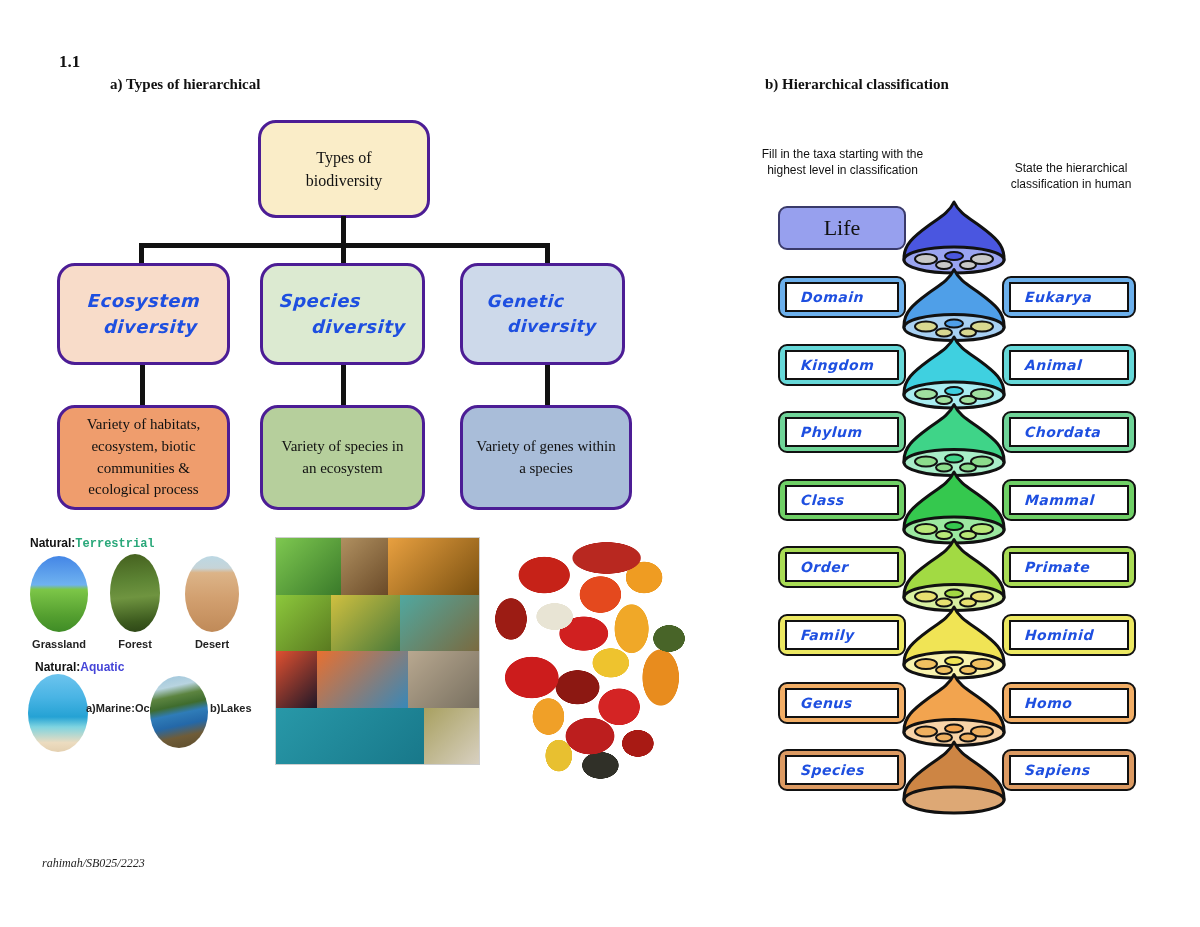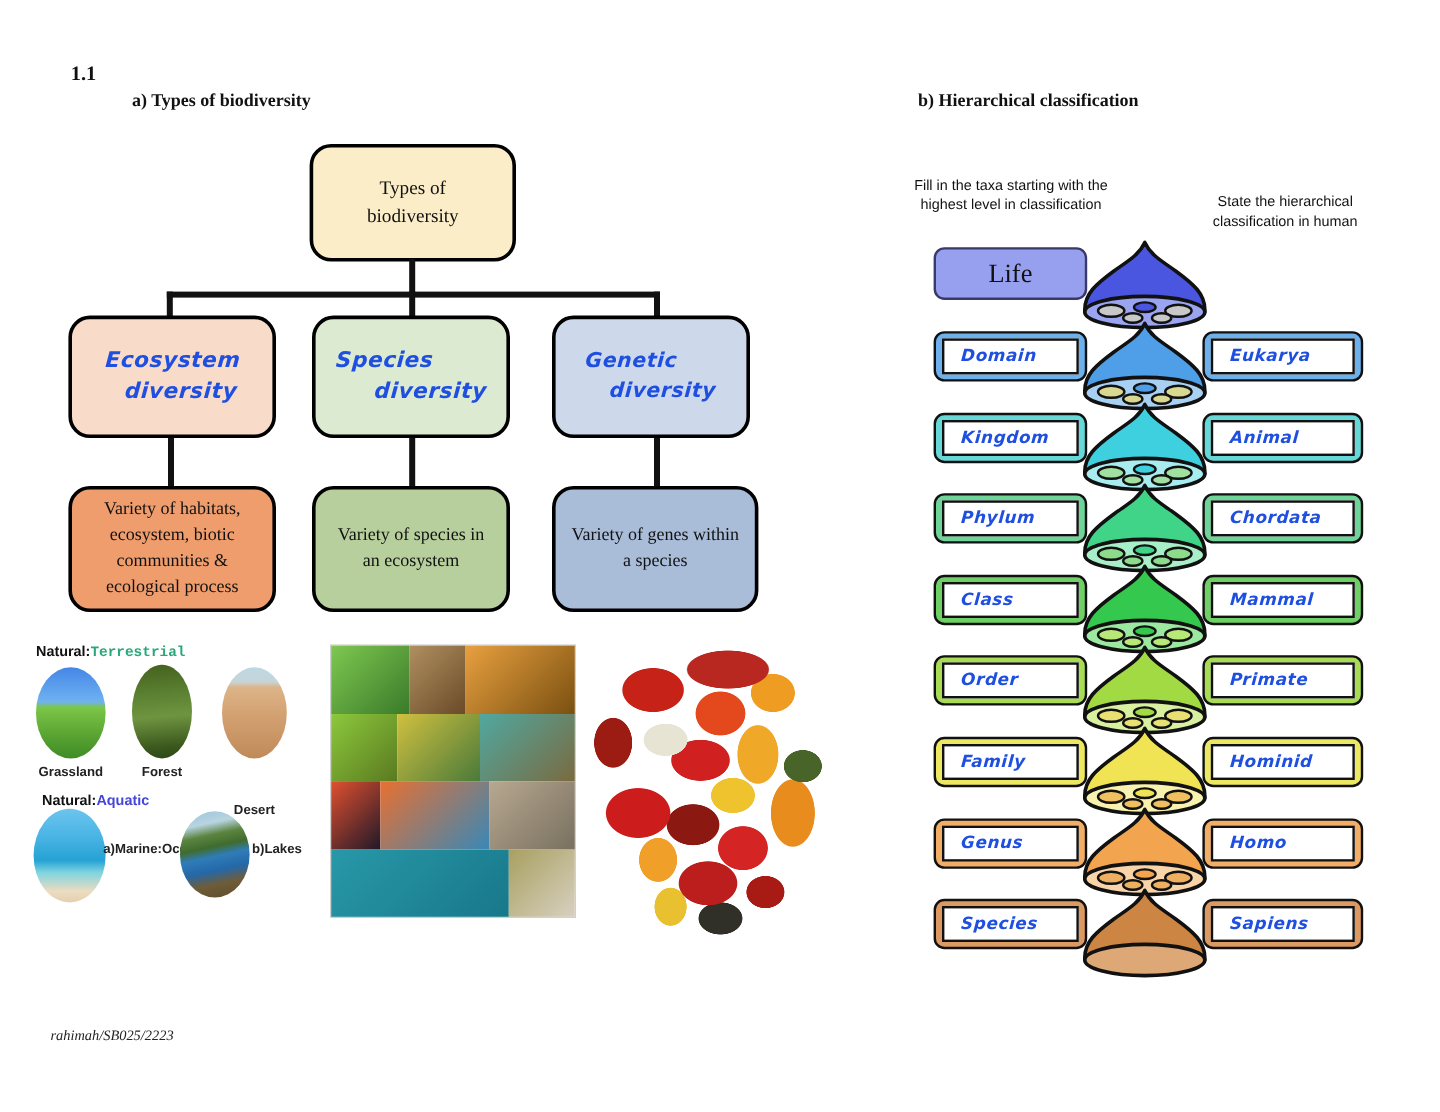--- a/index.html
+++ b/index.html
@@ -4,21 +4,21 @@
 <style>
   html,body{margin:0;padding:0;background:#fff;}
   #page{position:relative;width:1200px;height:927px;background:#fff;overflow:hidden;
         font-family:"Liberation Serif",serif;color:#111;}
   .abs{position:absolute;}
   
   .h-num{font-weight:bold;font-size:17px;}
   .h-title{font-weight:bold;font-size:17px;letter-spacing:.3px;}
   .h-sub{font-weight:bold;font-size:15px;}
   
-  .fbox{position:absolute;border:3px solid #000000;border-radius:18px;box-sizing:border-box;
+  .fbox{position:absolute;border:3px solid #4c1d95;border-radius:18px;box-sizing:border-box;
         display:flex;align-items:center;justify-content:center;text-align:center;
         font-size:15px;line-height:1.45;padding:6px 10px;}
   .conn{position:absolute;background:#111;}
   
   .ink{font-family:"DejaVu Sans",sans-serif;font-weight:700;font-style:italic;
        color:#1e4fe0;transform:skewX(-4deg);display:inline-block;letter-spacing:.5px;}
   .ink2{display:block;}
   
   .oval{position:absolute;border-radius:50%;}
   .cap{position:absolute;font-family:"Liberation Sans",sans-serif;font-weight:bold;
@@ -72,21 +72,21 @@
   #funnel-svg{position:absolute;left:869px;top:192px;z-index:3;}
   .footer{position:absolute;left:42px;top:856px;font-style:italic;font-size:12px;color:#222;
           font-family:"Liberation Serif",serif;}
 </style>
 </head>
 <body>
 
 <div id="page">
 
   <span class="abs h-num" style="left:59px;top:52px;">1.1</span>
-  <span class="abs h-sub" style="left:110px;top:76px;">a) Types of biodiversity</span>
+  <span class="abs h-sub" style="left:110px;top:76px;">a) Types of hierarchical</span>
   <span class="abs h-sub" style="left:765px;top:76px;">b) Hierarchical classification</span>
 
   <div class="fbox" style="left: 258px; top: 120px; width: 172px; height: 98px; font-size: 16px; background: rgb(250, 237, 200);">
     <div>
       <span>Types of</span><br>
       <span>biodiversity</span>
     </div>
   </div>
 
   <div class="conn" style="left:341px;top:216px;width:5px;height:30px;"></div>
@@ -122,21 +122,21 @@
   <div class="fbox" style="left: 460px; top: 405px; width: 172px; height: 105px; background: rgb(169, 189, 217);">Variety of genes within a species</div>
 
   <span class="nat" style="left:30px;top:536px;">
     <span>Natural:</span><span style="color: rgb(42, 168, 122); font-family: Liberation Mono, monospace;">Terrestrial</span>
   </span>
   <div class="oval oval-grassland" style="left:30px;top:556px;width:58px;height:76px;"></div>
   <div class="oval oval-forest" style="left:110px;top:554px;width:50px;height:78px;"></div>
   <div class="oval oval-desert" style="left:185px;top:556px;width:54px;height:76px;"></div>
   <div class="cap" style="left:19px;top:638px;width:80px;">Grassland</div>
   <div class="cap" style="left:95px;top:638px;width:80px;">Forest</div>
-  <div class="cap" style="left:172px;top:638px;width:80px;margin-top:31px;">Desert</div>
+  <div class="cap" style="left:172px;top:638px;width:80px;">Desert</div>
 
   <span class="nat" style="left:35px;top:660px;">
     <span>Natural:</span><span style="color: rgb(69, 69, 216);">Aquatic</span>
   </span>
   <div class="oval oval-ocean" style="left:28px;top:674px;width:60px;height:78px;"></div>
   <div class="cap" style="left:86px;top:702px;width:110px;text-align:left;">a)Marine:Oceans</div>
   <div class="oval oval-lakes" style="left:150px;top:676px;width:58px;height:72px;"></div>
   <div class="cap" style="left:210px;top:702px;width:70px;text-align:left;">b)Lakes</div>
 
   <div id="collage">

